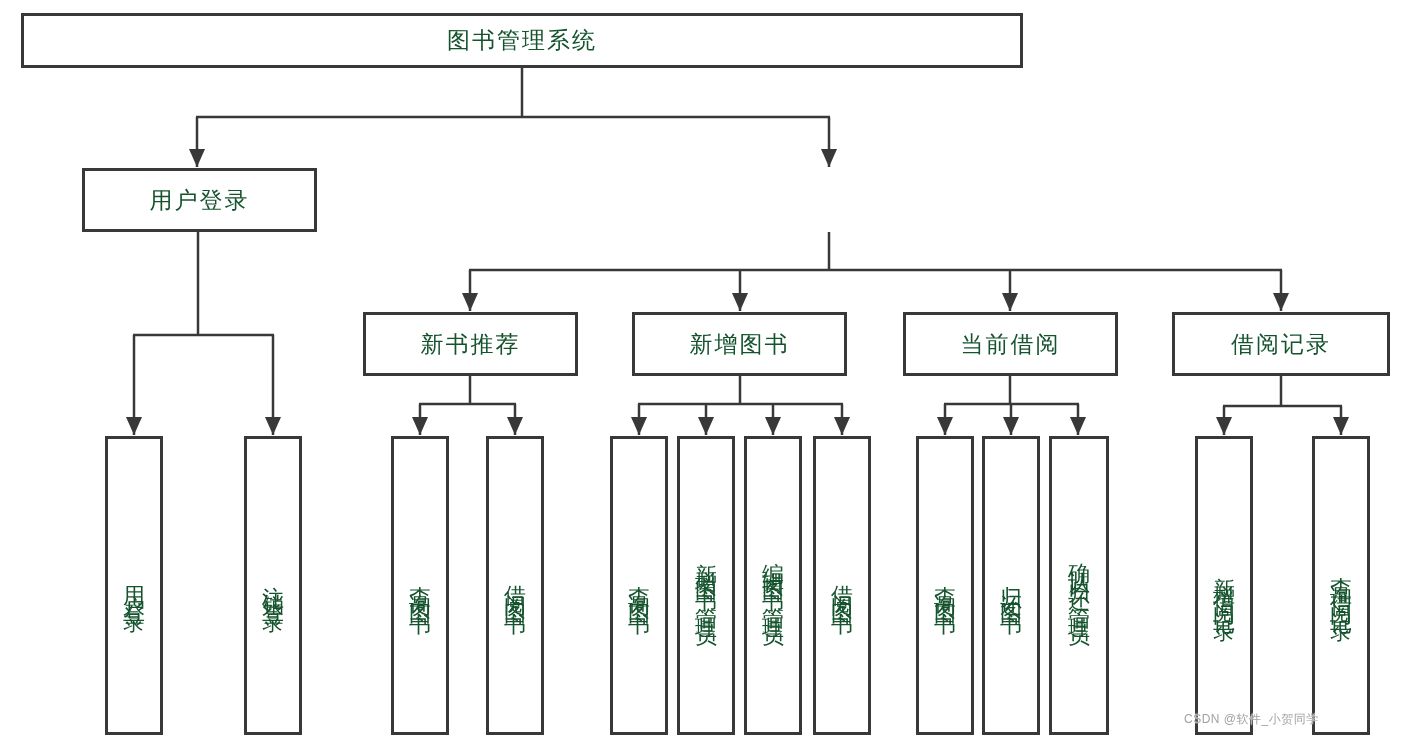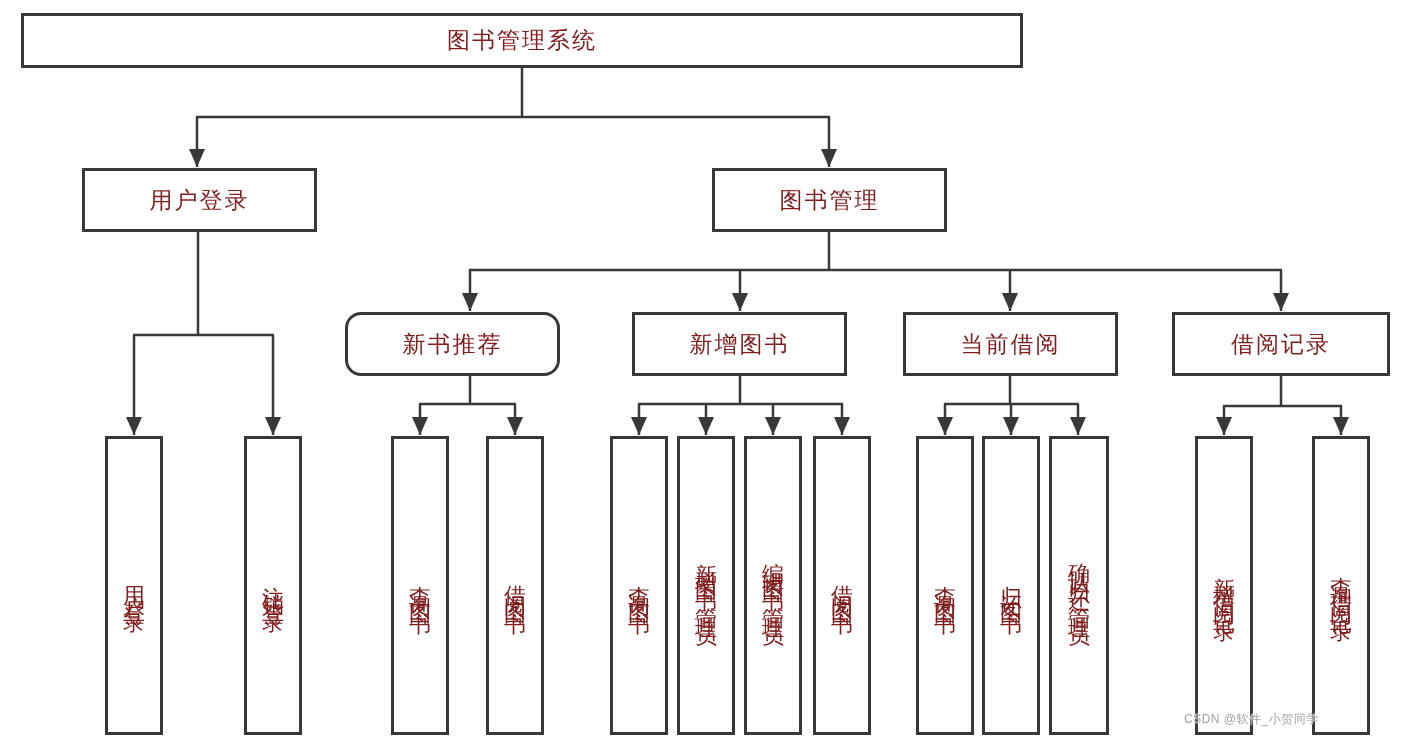--- a/index.html
+++ b/index.html
@@ -16,42 +16,42 @@
     overflow: hidden;
   }
   .box {
     position: absolute;
     box-sizing: border-box;
     border: 3px solid #383838;
     background: #ffffff;
     display: flex;
     align-items: center;
     justify-content: center;
-    color: #7f1d1d;
+    color: #14532d;
   }
   .h-label {
     font-size: 23px;
     letter-spacing: 2px;
     white-space: nowrap;
   }
   .v-label {
     writing-mode: vertical-rl;
     text-orientation: mixed;
     font-size: 22px;
     line-height: 1;
     letter-spacing: 9px;
     white-space: nowrap;
   }
   
   .root    { left: 21px;   top: 13px;  width: 1002px; height: 55px; }
   .lvl2    { top: 168px; width: 235px; height: 64px; }
   .n-user-login { left: 82px; }
   .n-book-mgmt  { left: 712px; }
   .lvl3    { top: 312px; width: 215px; height: 64px; }
-  .n-new-book   { left: 345px; border-radius: 16px; }
+  .n-new-book   { left: 363px; }
   .n-book-borrow{ left: 632px; }
   .n-cur-borrow { left: 903px; font-family: Liberation Serif, serif; }
   .n-rec-borrow { left: 1172px; width: 218px; }
   .leaf    { top: 436px; width: 58px; height: 299px; }
   .svg-layer {
     position: absolute;
     left: 0; top: 0;
     pointer-events: none;
   }
   .watermark {
@@ -70,23 +70,20 @@
 <body>
 
 <div class="canvas">
 
   <div class="box root">
     <span class="h-label">图书管理系统</span>
   </div>
 
   <div class="box lvl2 n-user-login">
     <span class="h-label">用户登录</span>
-  </div>
-  <div class="box lvl2 n-book-mgmt">
-    <span class="h-label">图书管理</span>
   </div>
 
   <div class="box lvl3 n-new-book">
     <span class="h-label">新书推荐</span>
   </div>
   <div class="box lvl3 n-book-borrow">
     <span class="h-label">新增图书</span>
   </div>
   <div class="box lvl3 n-cur-borrow">
     <span class="h-label">当前借阅</span>

